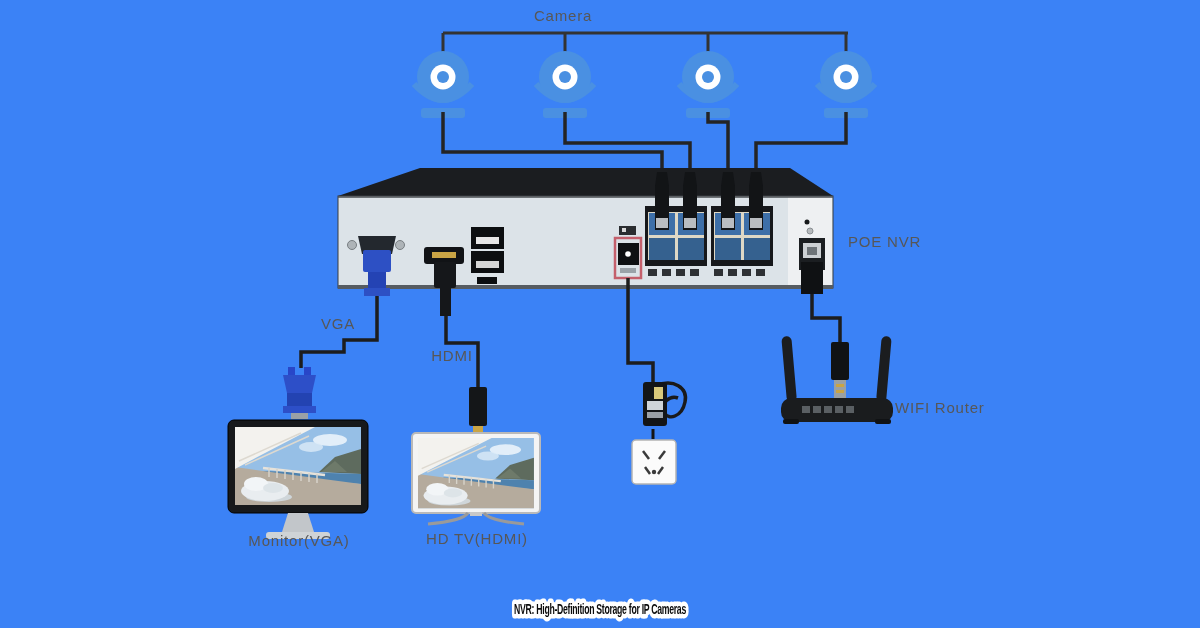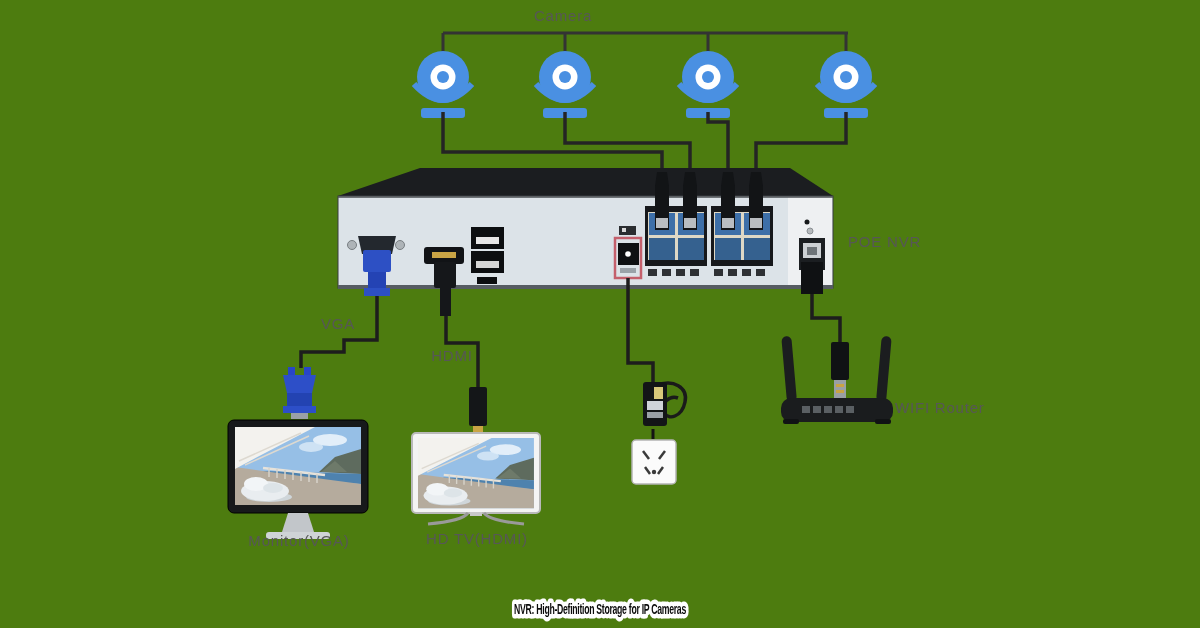--- a/index.html
+++ b/index.html
@@ -1,16 +1,16 @@
 <!DOCTYPE html>
 <html><head>
 <meta charset="utf-8">
 <style>
   html,body{margin:0;padding:0;background:#ffffff;}
-  .canvas{position:relative;width:1200px;height:628px;background:#4d7c0f;overflow:hidden;
+  .canvas{position:relative;width:1200px;height:628px;background:#3b82f6;overflow:hidden;
           font-family:"Liberation Sans",sans-serif;}
   svg{position:absolute;left:0;top:0;}
   svg text{font-family:"Liberation Sans",sans-serif;fill:#575757;font-size:15px;letter-spacing:0.8px;}
   svg text.title-text{font-weight:bold;fill:#0c0c0c;letter-spacing:-0.5px;}
 </style>
 </head>
 <body>
 
 <div class="canvas">
 <svg width="1200" height="628" viewBox="0 0 1200 628">

